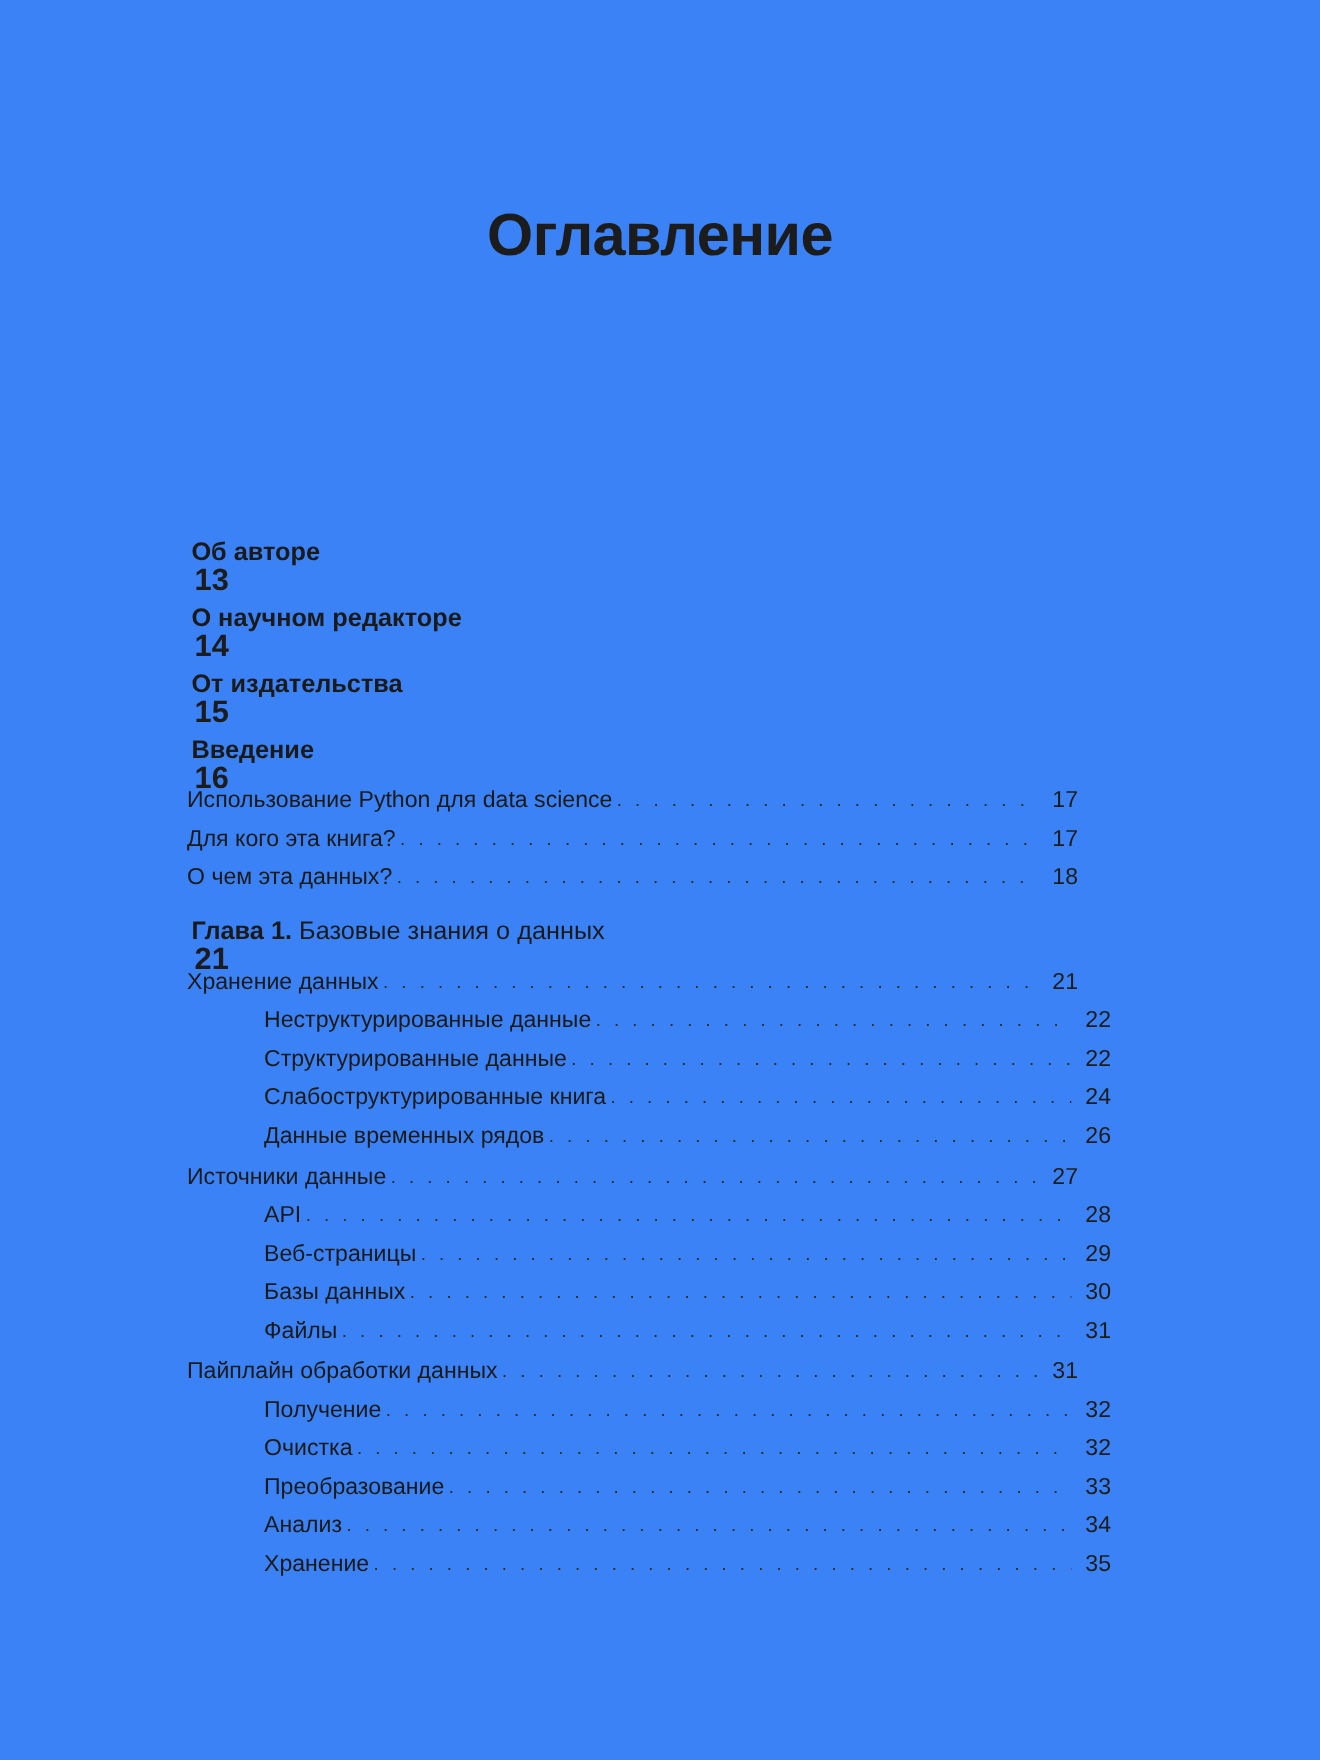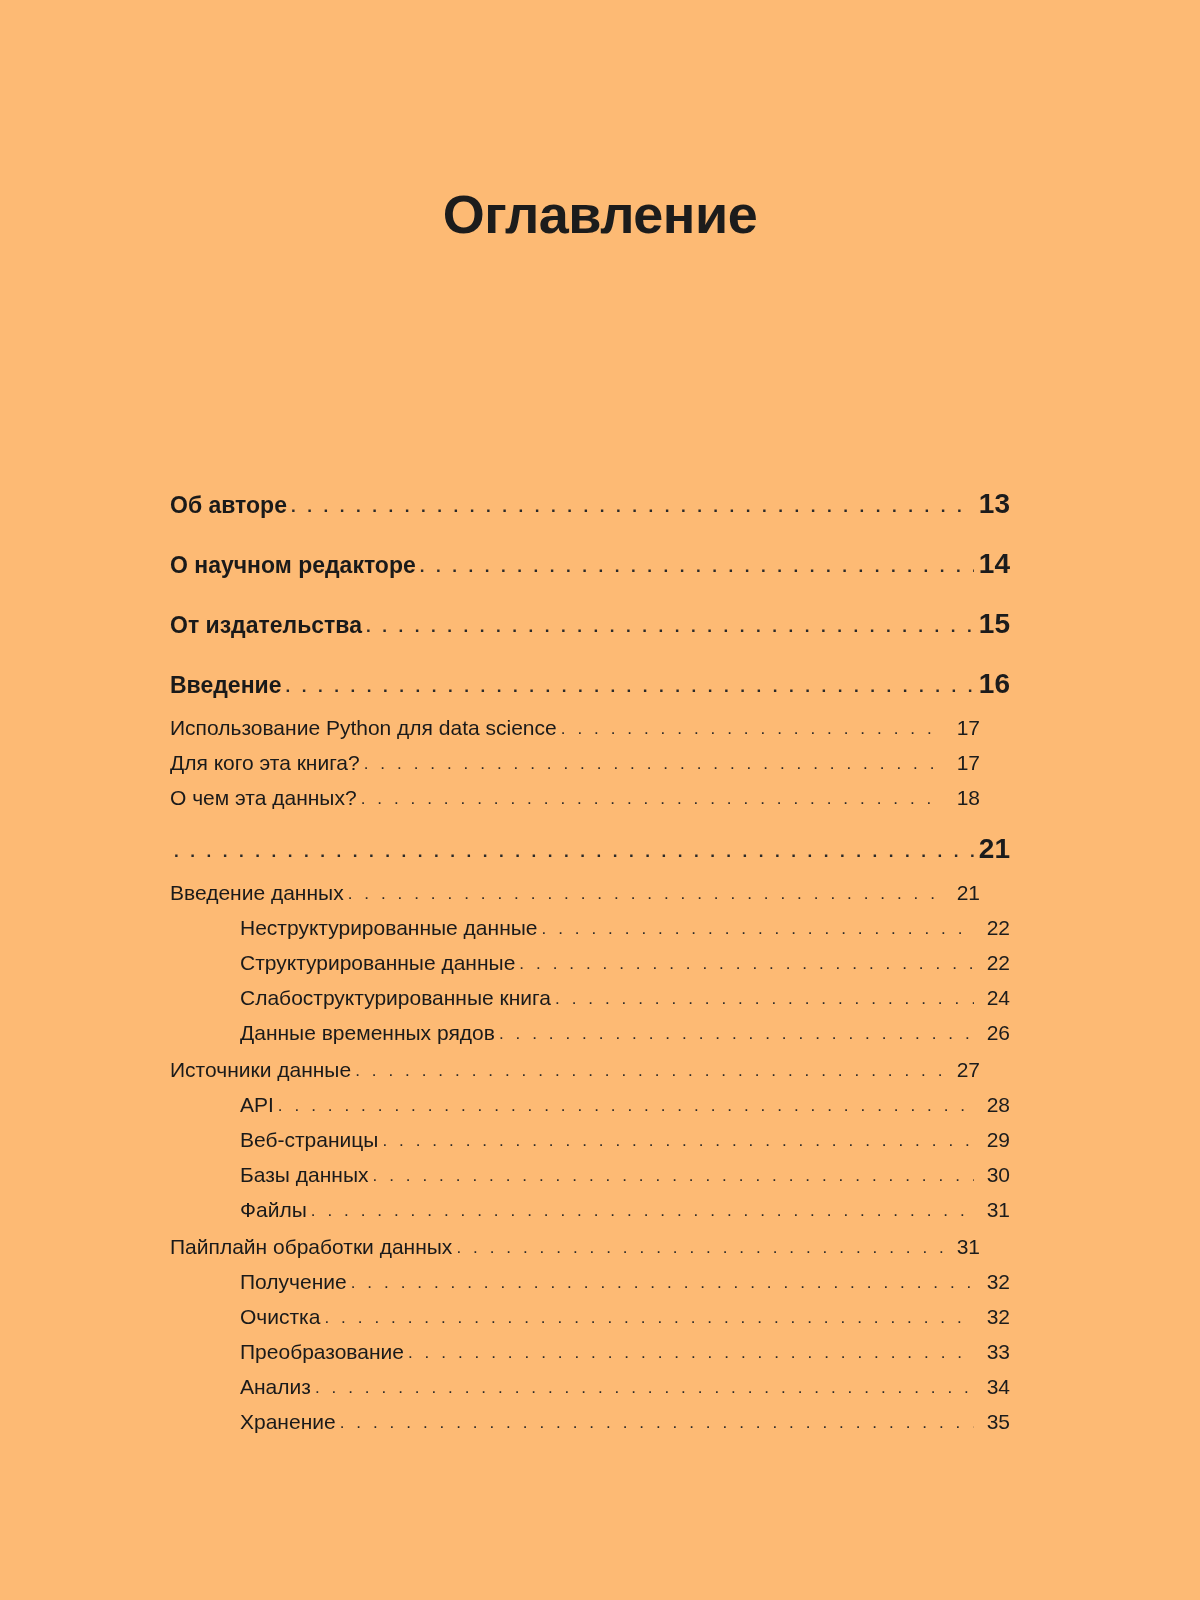--- a/index.html
+++ b/index.html
@@ -12,21 +12,21 @@
     height: 1600px;
     font-family: "Liberation Sans", "DejaVu Sans", sans-serif;
     color: #1a1a1a;
     position: relative;
     overflow: hidden;
   }
 
   .page {
     position: absolute;
     inset: 0;
-    background: #fdba74;
+    background: #3b82f6;
   }
 
   
   .toc-title {
     position: absolute;
     top: 186px;
     left: 0;
     width: 1200px;
     text-align: center;
     font-size: 54px;
@@ -84,20 +84,21 @@
   }
 
   
   .level-1 {
     margin-left: 0;
     font-size: 23px;
     font-weight: 700;
     line-height: 1;
     height: 52px;
     padding-top: 12px;
+    flex-direction: column;
   }
   .level-1 .entry-page { font-weight: 700; font-size: 28px; }
   .level-1 .leader { letter-spacing: 3.4px; }
 
   
   .level-2 {
     font-size: 21px;
     font-weight: 400;
     line-height: 1;
     height: 35px;
@@ -168,25 +169,26 @@
         <span class="entry-label">Для кого эта книга?</span>
         <span class="leader">. . . . . . . . . . . . . . . . . . . . . . . . . . . . . . . . . . . . . . . . . . . . . . . . . . . . . . . . . . . . . . . . . . . . . . . . . . . . . . . . . . . . . . . . . . . . . . . . . . . . . . . . . . . . . . . . . . . . . . . . . . . . . . . . . . . . . . . . . . . . . . . . . . . . . . . . . . . . . . . </span>
         <span class="entry-page">17</span>
       </div>
       <div class="toc-entry level-2">
         <span class="entry-label">О чем эта данных?</span>
         <span class="leader">. . . . . . . . . . . . . . . . . . . . . . . . . . . . . . . . . . . . . . . . . . . . . . . . . . . . . . . . . . . . . . . . . . . . . . . . . . . . . . . . . . . . . . . . . . . . . . . . . . . . . . . . . . . . . . . . . . . . . . . . . . . . . . . . . . . . . . . . . . . . . . . . . . . . . . . . . . . . . . . </span>
         <span class="entry-page">18</span>
       </div>
       <div class="toc-entry level-1 gap-before">
+        <span class="entry-label"><span class="chapter-prefix">Глава 1.</span><span class="chapter-rest"> Базовые знания о данных</span></span>
         <span class="leader">. . . . . . . . . . . . . . . . . . . . . . . . . . . . . . . . . . . . . . . . . . . . . . . . . . . . . . . . . . . . . . . . . . . . . . . . . . . . . . . . . . . . . . . . . . . . . . . . . . . . . . . . . . . . . . . . . . . . . . . . . . . . . . . . . . . . . . . . . . . . . . . . . . . . . . . . . . . . . . . </span>
         <span class="entry-page">21</span>
       </div>
       <div class="toc-entry level-2">
-        <span class="entry-label">Введение данных</span>
+        <span class="entry-label">Хранение данных</span>
         <span class="leader">. . . . . . . . . . . . . . . . . . . . . . . . . . . . . . . . . . . . . . . . . . . . . . . . . . . . . . . . . . . . . . . . . . . . . . . . . . . . . . . . . . . . . . . . . . . . . . . . . . . . . . . . . . . . . . . . . . . . . . . . . . . . . . . . . . . . . . . . . . . . . . . . . . . . . . . . . . . . . . . </span>
         <span class="entry-page">21</span>
       </div>
       <div class="toc-entry level-3">
         <span class="entry-label">Неструктурированные данные</span>
         <span class="leader">. . . . . . . . . . . . . . . . . . . . . . . . . . . . . . . . . . . . . . . . . . . . . . . . . . . . . . . . . . . . . . . . . . . . . . . . . . . . . . . . . . . . . . . . . . . . . . . . . . . . . . . . . . . . . . . . . . . . . . . . . . . . . . . . . . . . . . . . . . . . . . . . . . . . . . . . . . . . . . . </span>
         <span class="entry-page">22</span>
       </div>
       <div class="toc-entry level-3">
         <span class="entry-label">Структурированные данные</span>

